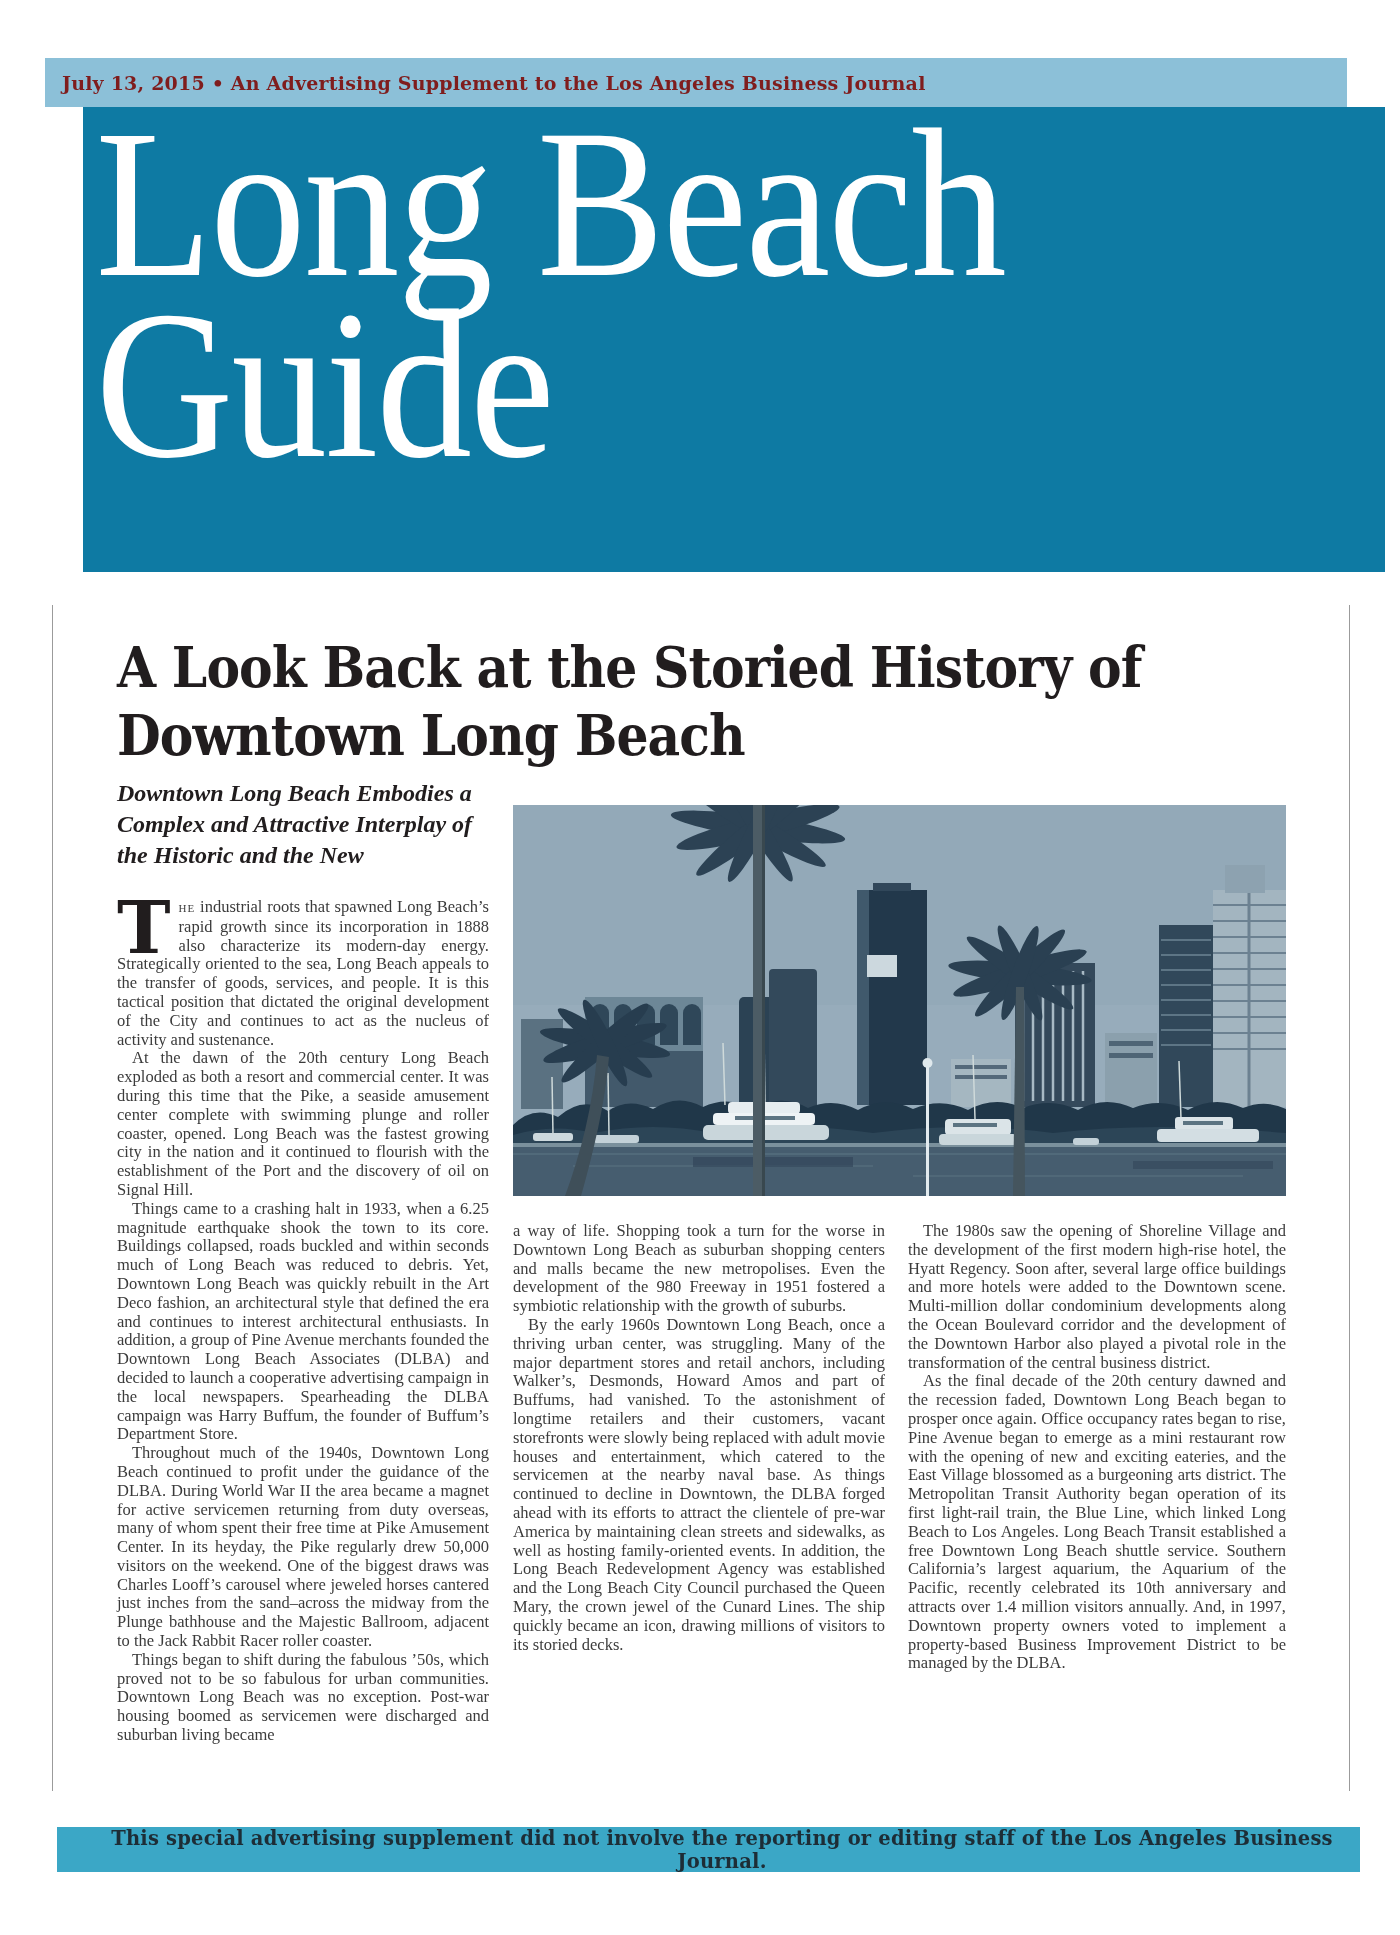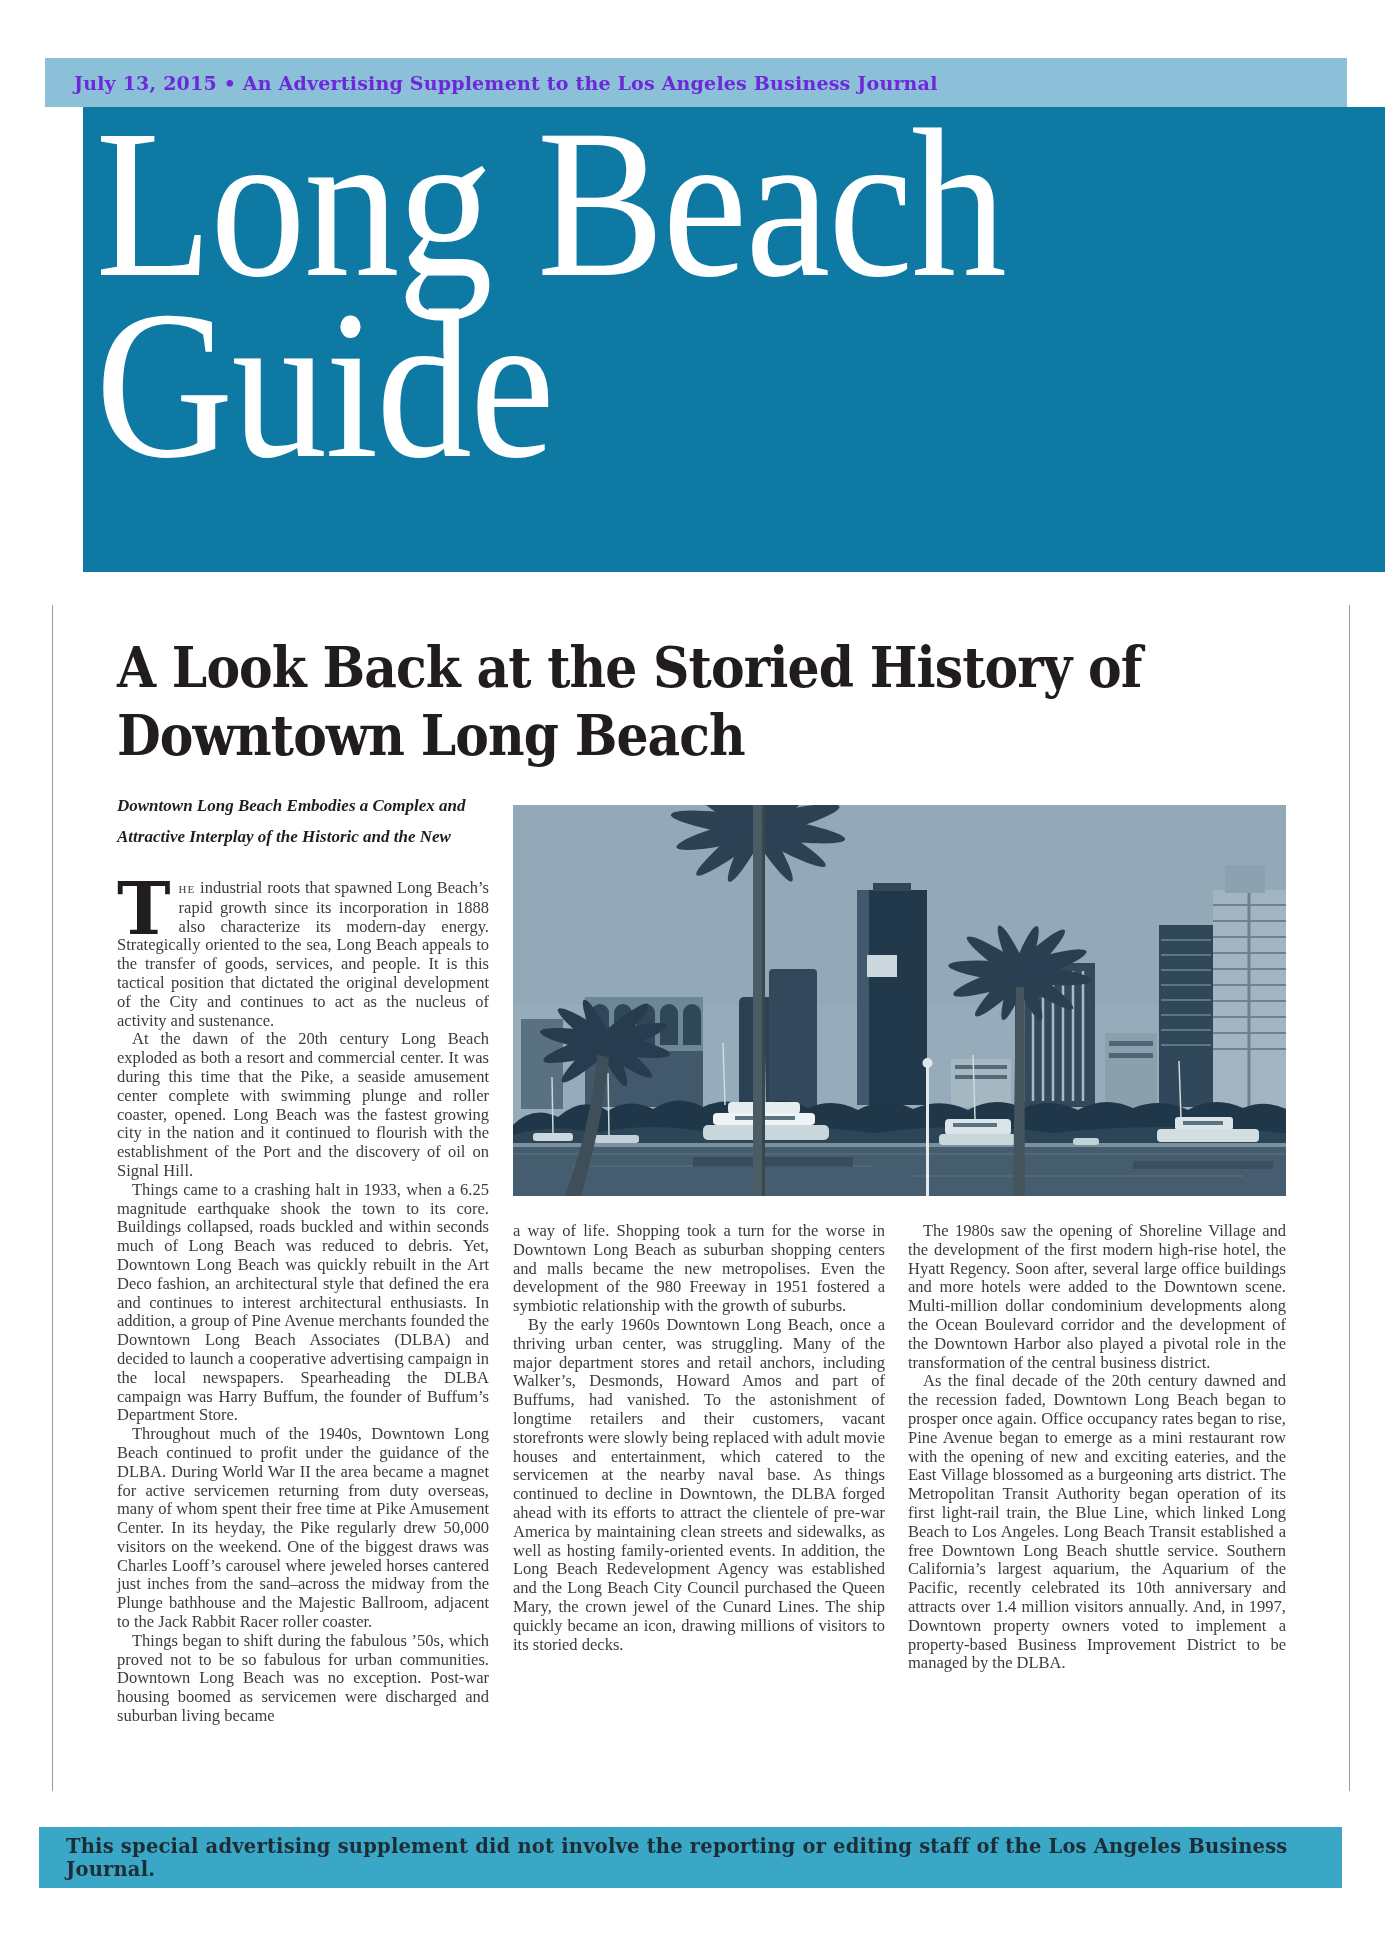--- a/index.html
+++ b/index.html
@@ -8,23 +8,22 @@
     position:relative;width:1400px;height:1935px;background:#ffffff;
     font-family:"Liberation Serif", serif;overflow:hidden;
   }
   
   .topbar{
     position:absolute;left:45px;top:58px;width:1302px;height:49px;
     background:#8cc0d8;display:flex;align-items:center;
     padding-left:17px;box-sizing:border-box;
   }
   .topbar span{
-    font-weight:bold;font-size:19px;color:#6d28d9;letter-spacing:.2px;
+    font-weight:bold;font-size:19px;color:#7f1d1d;letter-spacing:.2px;
     font-family:"DejaVu Serif", serif;
-    margin-left:12px;
   }
   
   .masthead{
     position:absolute;left:45px;top:107px;width:1302px;height:465px;
     background:#0e7aa3;overflow:hidden;margin-left:38px;
   }
   .masthead-title{
     margin:0;padding:6px 0 0 14px;color:#ffffff;font-weight:normal;
     font-size:212px;line-height:181px;letter-spacing:-2px;
     font-family:"Liberation Serif", serif;
@@ -46,36 +45,36 @@
   .col{
     position:absolute;width:372px;color:#3b3b3b;
     font-size:16.5px;line-height:18.8px;text-align:justify;
   }
   .col1{left:117px;top:778px;}
   .col2{left:513px;top:1222px;}
   .col3{left:908px;top:1222px;width:378px;}
   .col p{margin:0;text-indent:15px;}
   .col p.cont,.col p.lead{text-indent:0;}
   .subhead{
-    margin:12px 0 27px 0;font-style:italic;font-weight:bold;
-    font-size:17px;line-height:31px;color:#211d1e;text-align:left;
+    margin:0 0 27px 0;font-style:italic;font-weight:bold;
+    font-size:24px;line-height:31px;color:#211d1e;text-align:left;
   }
   .dropcap{
     float:left;font-family:"DejaVu Serif", serif;font-weight:bold;
     font-size:72px;line-height:54px;color:#211d1e;margin:3px 8px 0 0;
   }
   .sc{font-size:11px;letter-spacing:1px;}
   
   .photo{position:absolute;left:513px;top:805px;width:773px;height:391px;margin:0;}
   .photo svg{display:block;}
   
   .footerbar{
-    position:absolute;left:39px;top:1827px;width:1303px;height:61px;
+    position:absolute;left:57px;top:1827px;width:1303px;height:45px;
     background:#3ba7c6;display:flex;align-items:center;
-    padding-left:27px;box-sizing:border-box;
+    padding-left:27px;box-sizing:border-box;text-align:center;
   }
   .footerbar span{
     font-weight:bold;font-size:19.5px;color:#1d2d36;letter-spacing:.2px;
     font-family:"DejaVu Serif", serif;
   }
 </style>
 </head>
 <body>
 
 <div class="page">

